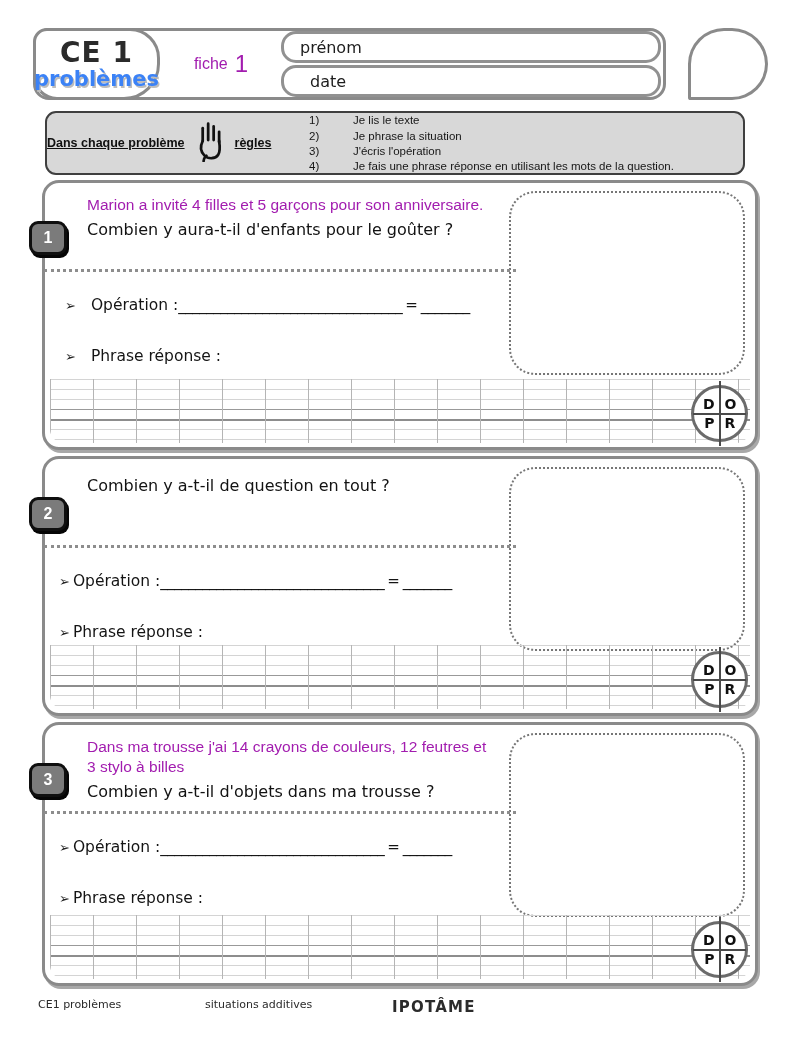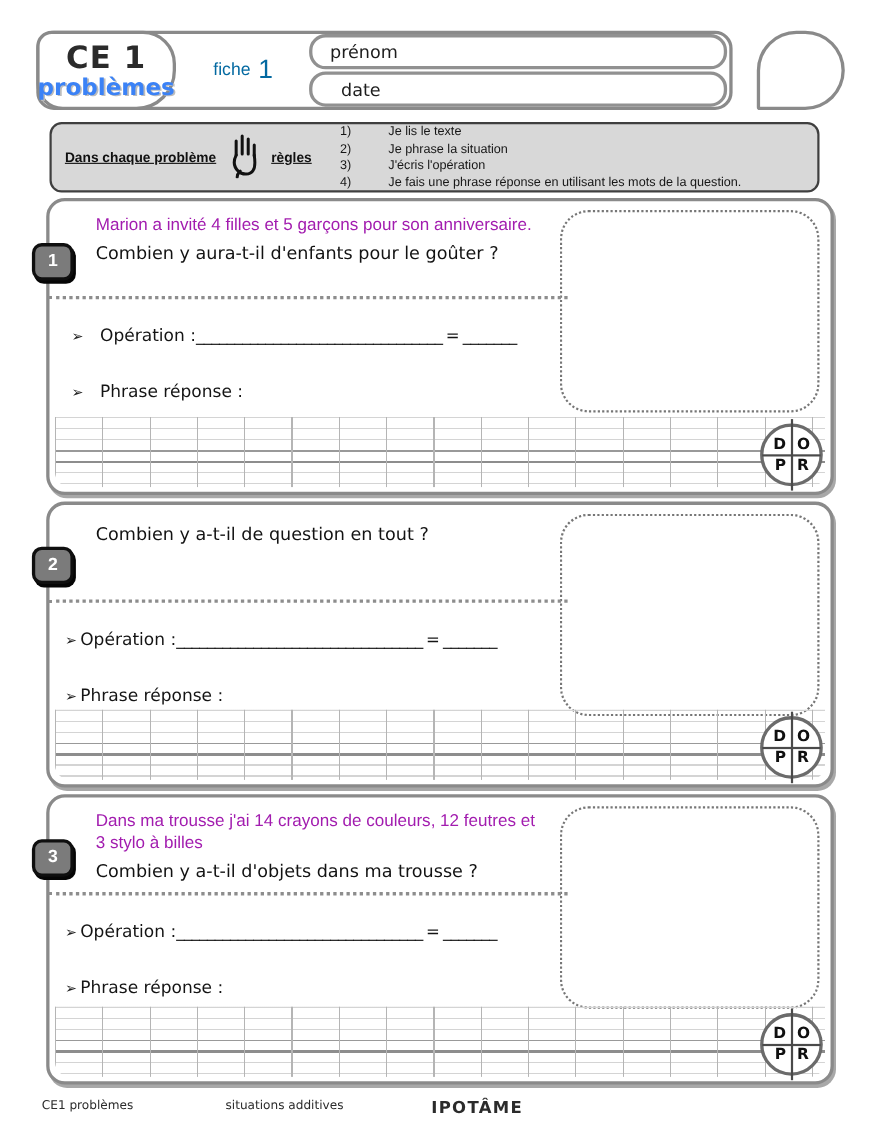--- a/index.html
+++ b/index.html
@@ -11,36 +11,36 @@
   .header-box{ position:absolute; left:33px; top:28px; width:633px; height:72px;
                border:3px solid #8a8a8a; border-radius:16px; background:#fff; }
   .logo-box{ position:absolute; left:-3px; top:-3px; width:127px; height:72px;
              border:3px solid #8a8a8a; border-radius:14px 30px 36px 24px; background:#fff;
              display:flex; flex-direction:column; align-items:center; justify-content:center; }
   .logo-top{ font-family:"DejaVu Sans",sans-serif; font-size:28px; font-weight:600;
              color:#2b2b2b; letter-spacing:1px; line-height:1; }
   .logo-bottom{ font-family:"DejaVu Sans",sans-serif; font-size:21px; font-weight:800;
                 color:#3b82f6; text-shadow:1.5px 1.5px 0 #bdbdbd; margin-top:2px; line-height:1; }
   .fiche{ position:absolute; left:130px; top:0; height:100%; width:110px;
-          display:flex; align-items:center; justify-content:center; gap:7px; color:#0369a1; }
+          display:flex; align-items:center; justify-content:center; gap:7px; color:#a21caf; }
   .fiche-label{ font-size:16px; }
   .fiche-num{ font-size:24px; }
   .field{ position:absolute; left:245px; width:380px; height:32px; background:#fff;
           border:3px solid #919191; border-radius:15px; display:flex; align-items:center;
           padding-left:16px; font-family:"DejaVu Sans",sans-serif; font-size:16px; color:#1d1d1d; }
   .field.prenom{ top:0; }
   .field.date{ top:34px; padding-left:26px; }
   .teardrop{ position:absolute; left:688px; top:28px; width:80px; height:72px;
              border:3px solid #8a8a8a; border-radius:42px 42px 42px 3px; background:#fff; }
 
   
   .rules{ position:absolute; left:45px; top:111px; width:700px; height:64px;
           background:#d8d8d8; border:2px solid #3f3f3f; border-radius:11px;
           display:flex; align-items:center; }
-  .rules-left{ display:flex; align-items:center; padding-left:12px; width:262px; flex:0 0 auto; }
+  .rules-left{ display:flex; align-items:center; width:262px; flex:0 0 auto; }
   .rules-intro,.rules-title{ font-weight:bold; font-size:12.5px; text-decoration:underline;
           color:#101010; white-space:nowrap; }
   .hand{ margin:0 8px; flex:0 0 auto; }
   .rules-list{ flex:1; font-size:11.5px; color:#161616; padding-top:2px; }
   .rule-row{ display:flex; line-height:1.34; }
   .rule-num{ width:44px; flex:0 0 auto; }
   .rule-text{ flex:1; padding-right:6px; }
 
   
   .problem{ position:absolute; left:42px; width:716px; background:#fff;

